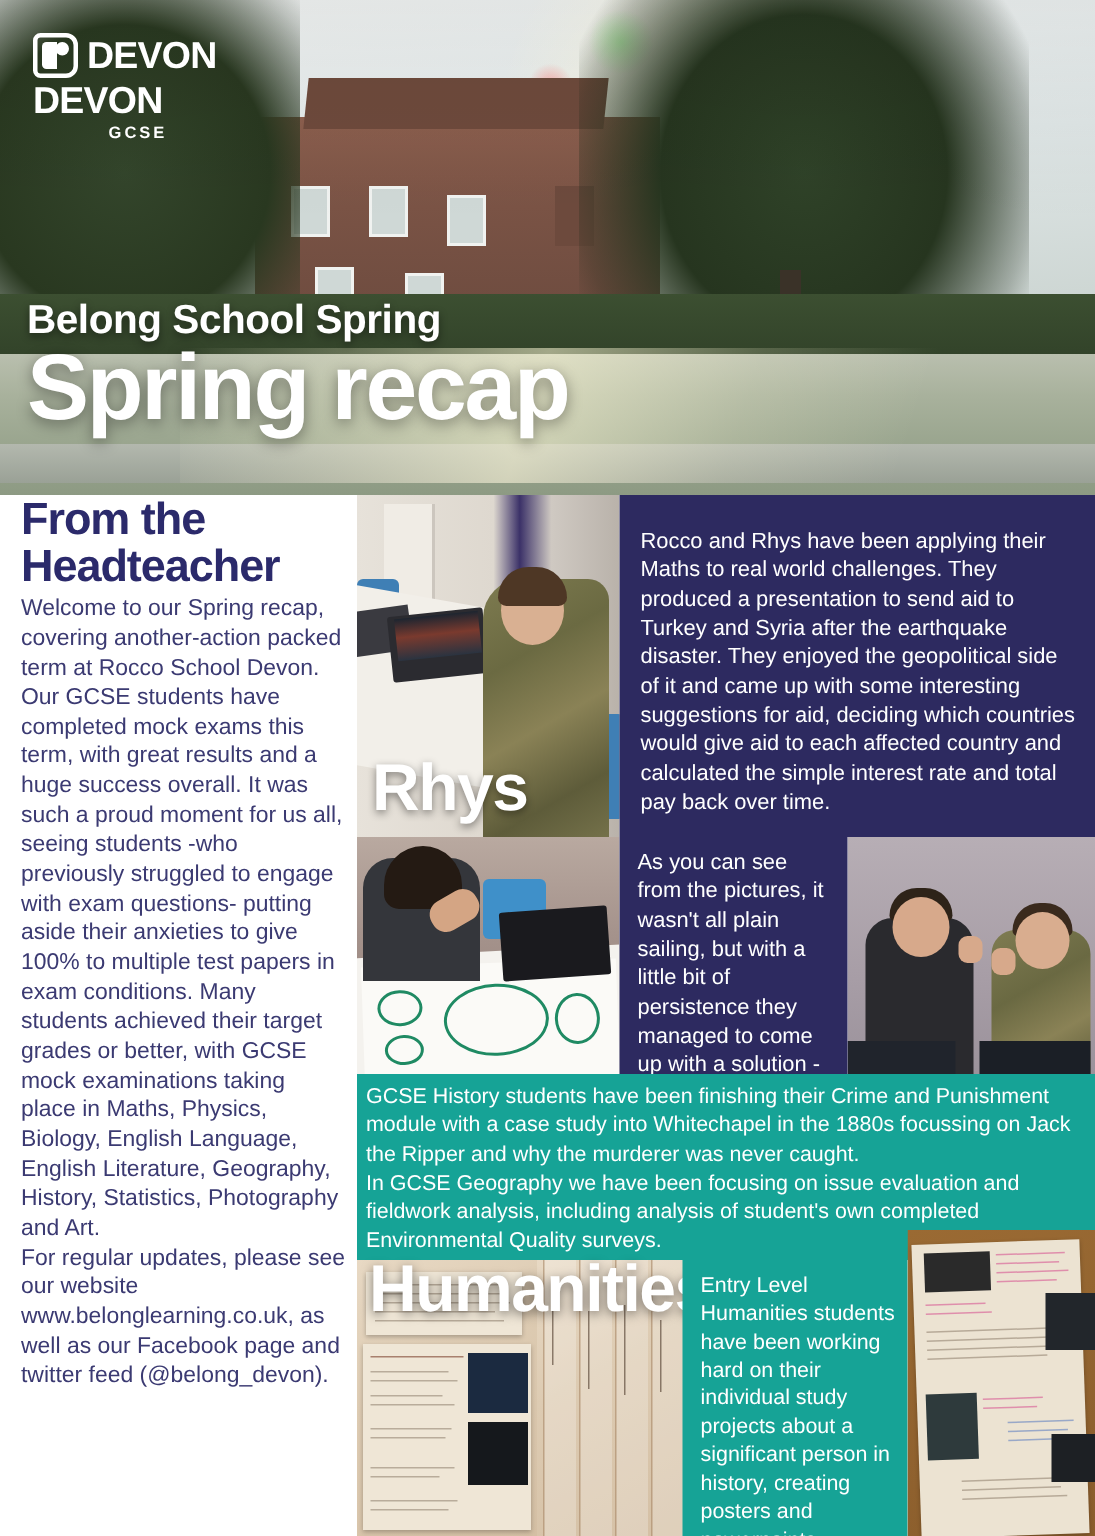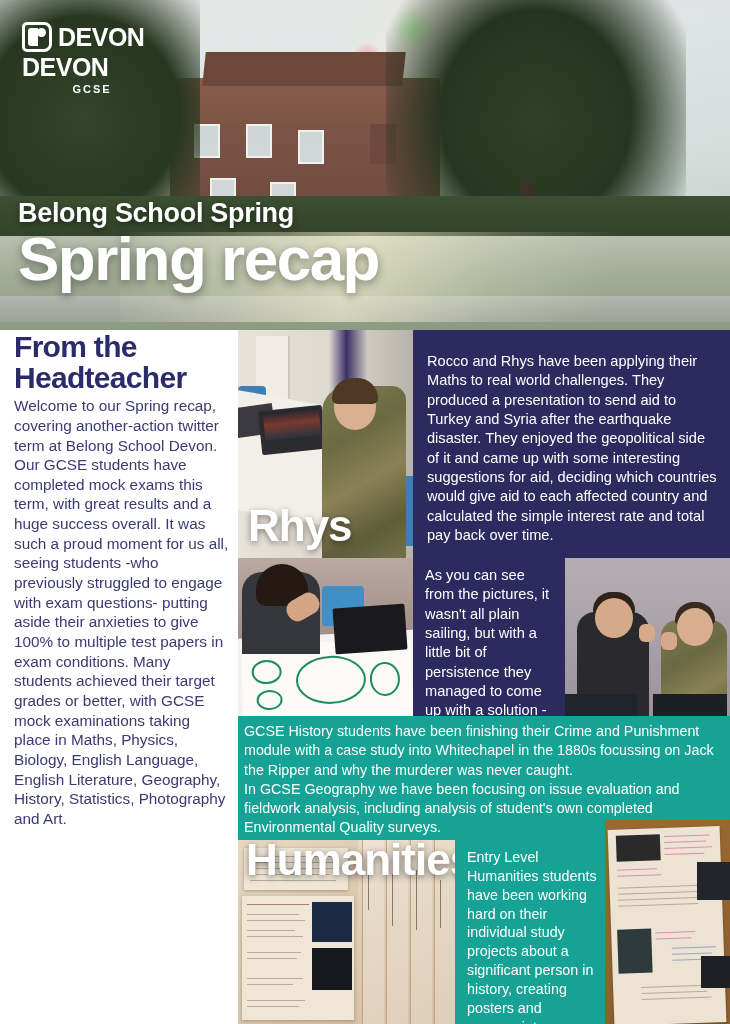--- a/index.html
+++ b/index.html
@@ -199,22 +199,23 @@
     <div class="logo-devon">GCSE</div>
   </div>
 
   <div class="hero-sub">Belong School Spring</div>
   <div class="hero-title">Spring recap</div>
 </div>
 
 <div class="left-col">
   <div class="ht-title">From the Headteacher</div>
   <div class="ht-body">
-    <p>Welcome to our Spring recap, covering another-action twitter term at Belong School Devon.</p>
+    <p>Welcome to our Spring recap, covering another-action packed term at Rocco School Devon.</p>
     <p>Our GCSE students have completed mock exams this term, with great results and a huge success overall. It was such a proud moment for us all, seeing students -who previously struggled to engage with exam questions- putting aside their anxieties to give 100% to multiple test papers in exam conditions. Many students achieved their target grades or better, with GCSE mock examinations taking place in Maths, Physics, Biology, English Language, English Literature, Geography, History, Statistics, Photography and Art.</p>
+    <p>For regular updates, please see our website www.belonglearning.co.uk, as well as our Facebook page and twitter feed (@belong_devon).</p>
   </div>
 </div>
 
 <div class="ph photo-maths-top">
   <div class="pm-wall"></div>
   <div class="pm-door"></div>
   <div class="pm-chair2"></div>
   <div class="pm-table"></div>
   <div class="pm-lap2"></div>
   <div class="pm-lap"></div>

